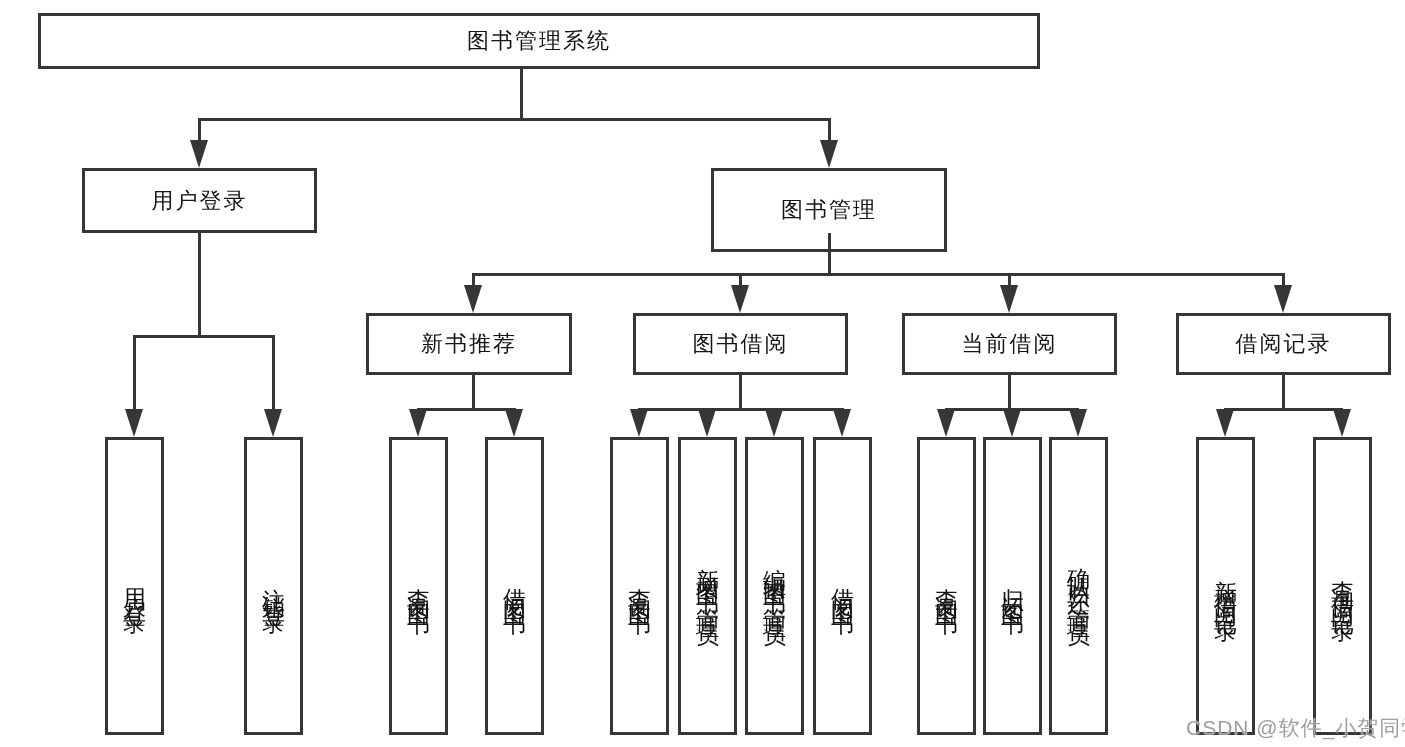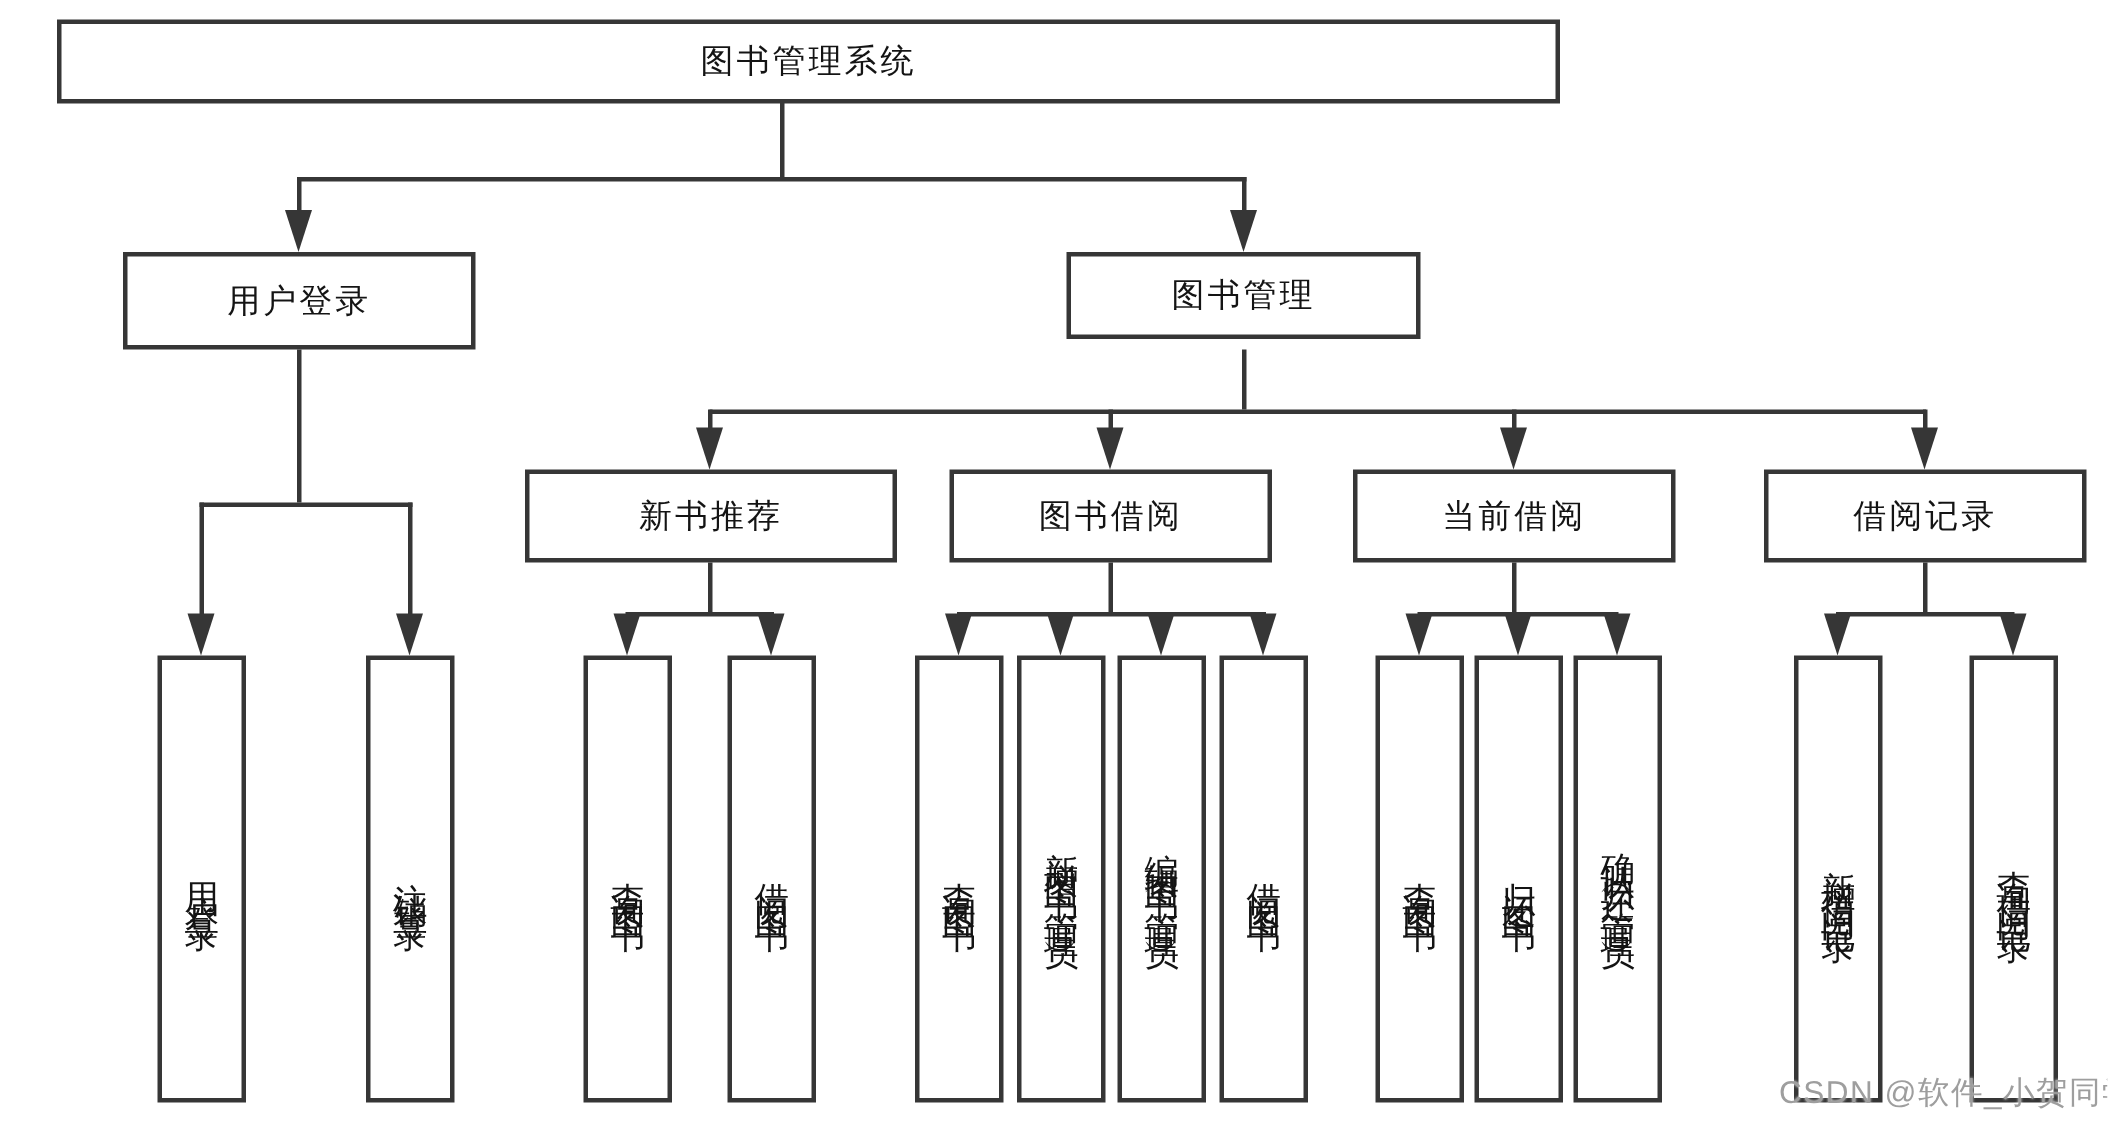--- a/index.html
+++ b/index.html
@@ -36,25 +36,25 @@
 
 <div class="canvas">
 
   <div class="box" style="left:38px;top:13px;width:1002px;height:56px">
     <span>图书管理系统</span>
   </div>
 
   <div class="box" style="left:82px;top:168px;width:235px;height:65px">
     <span>用户登录</span>
   </div>
-  <div class="box" style="left:711px;top:168px;width:236px;height:58px">
+  <div class="box" style="left:711px;top:168px;width:236px;height:84px">
     <span>图书管理</span>
   </div>
 
-  <div class="box" style="left:350px;top:313px;width:248px;height:62px">
+  <div class="box" style="left:366px;top:313px;width:206px;height:62px">
     <span>新书推荐</span>
   </div>
   <div class="box" style="left:902px;top:313px;width:215px;height:62px">
     <span>当前借阅</span>
   </div>
   <div class="box" style="left:633px;top:313px;width:215px;height:62px">
     <span>图书借阅</span>
   </div>
   <div class="box" style="left:1176px;top:313px;width:215px;height:62px">
     <span>借阅记录</span>

